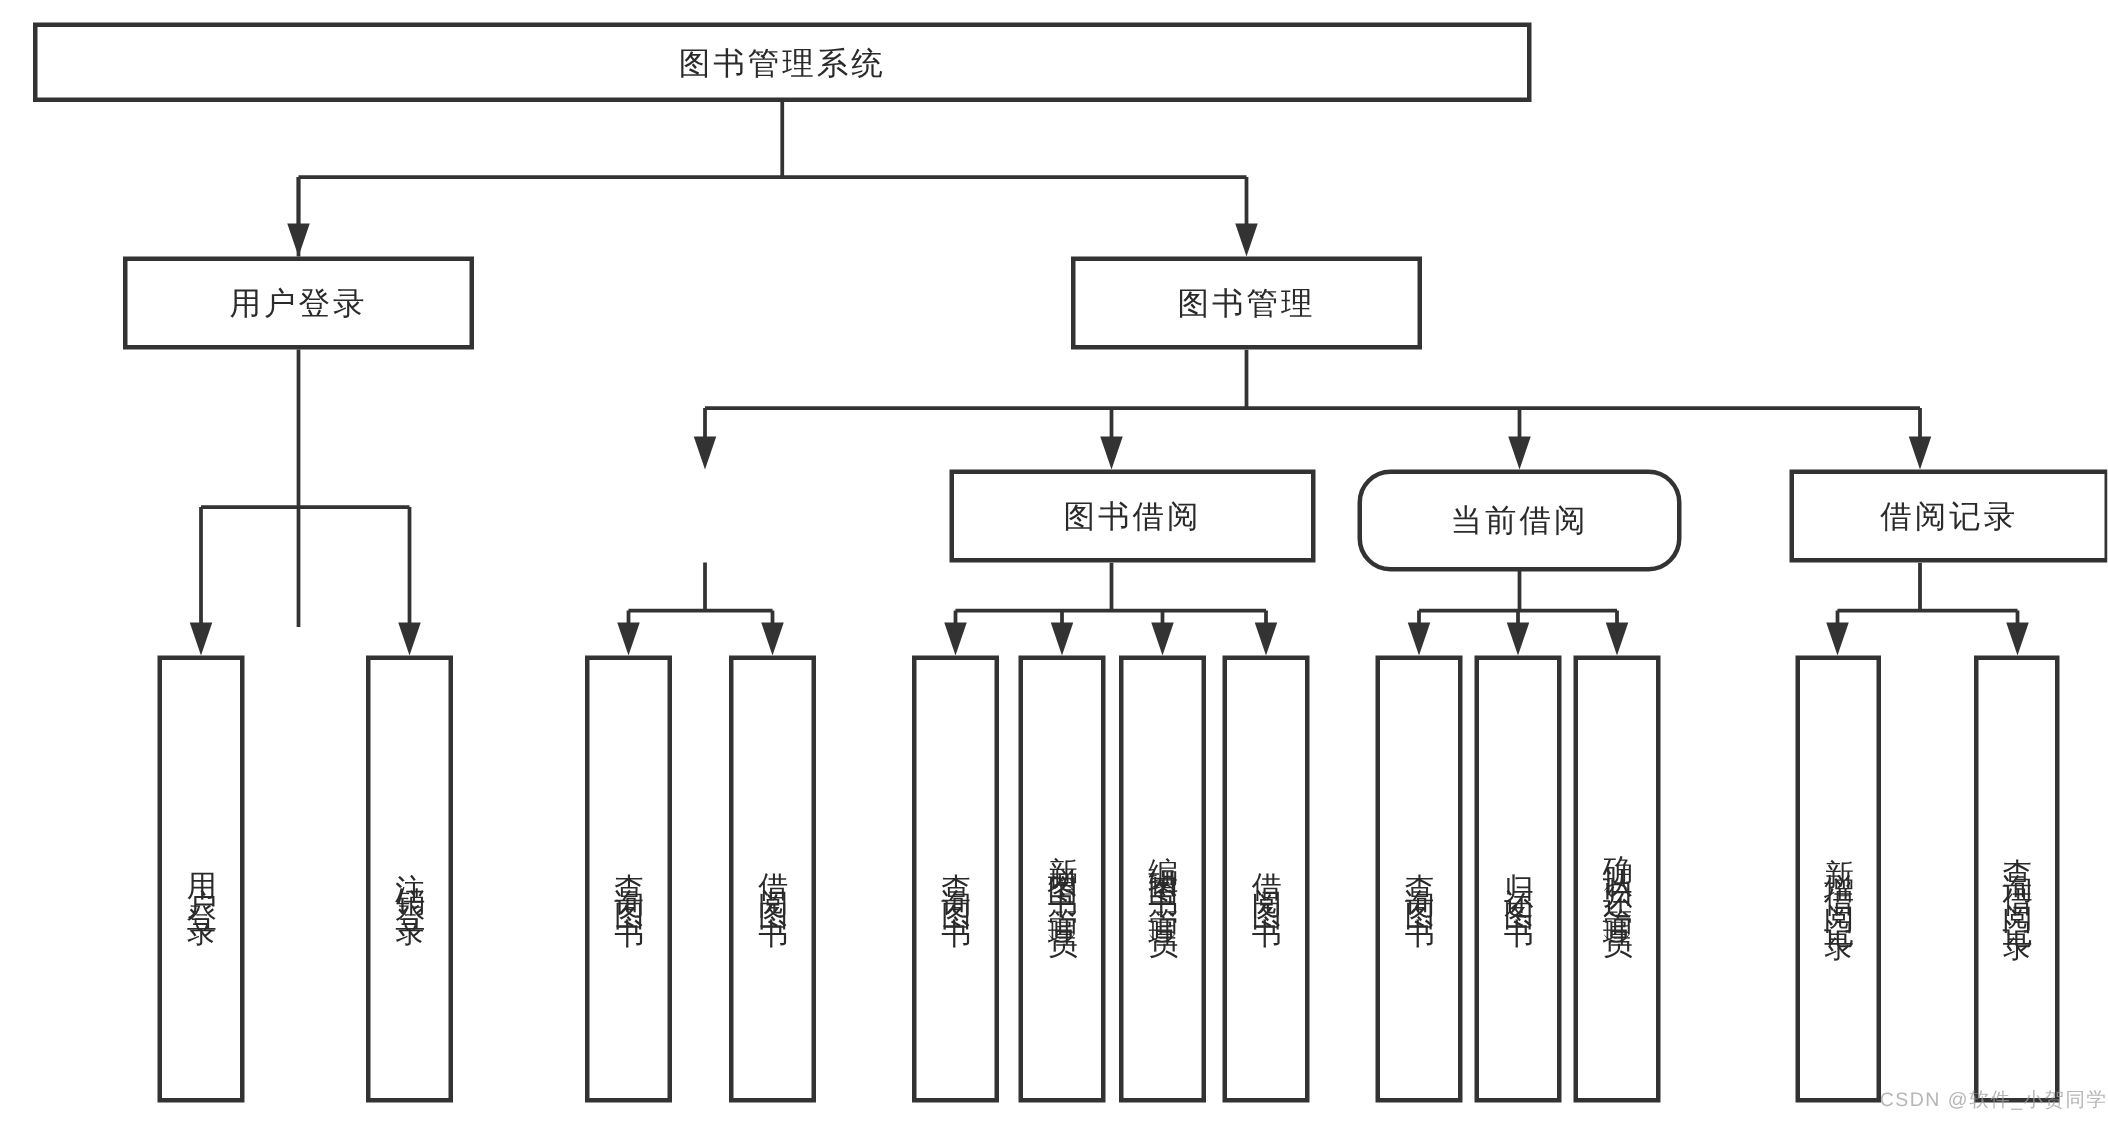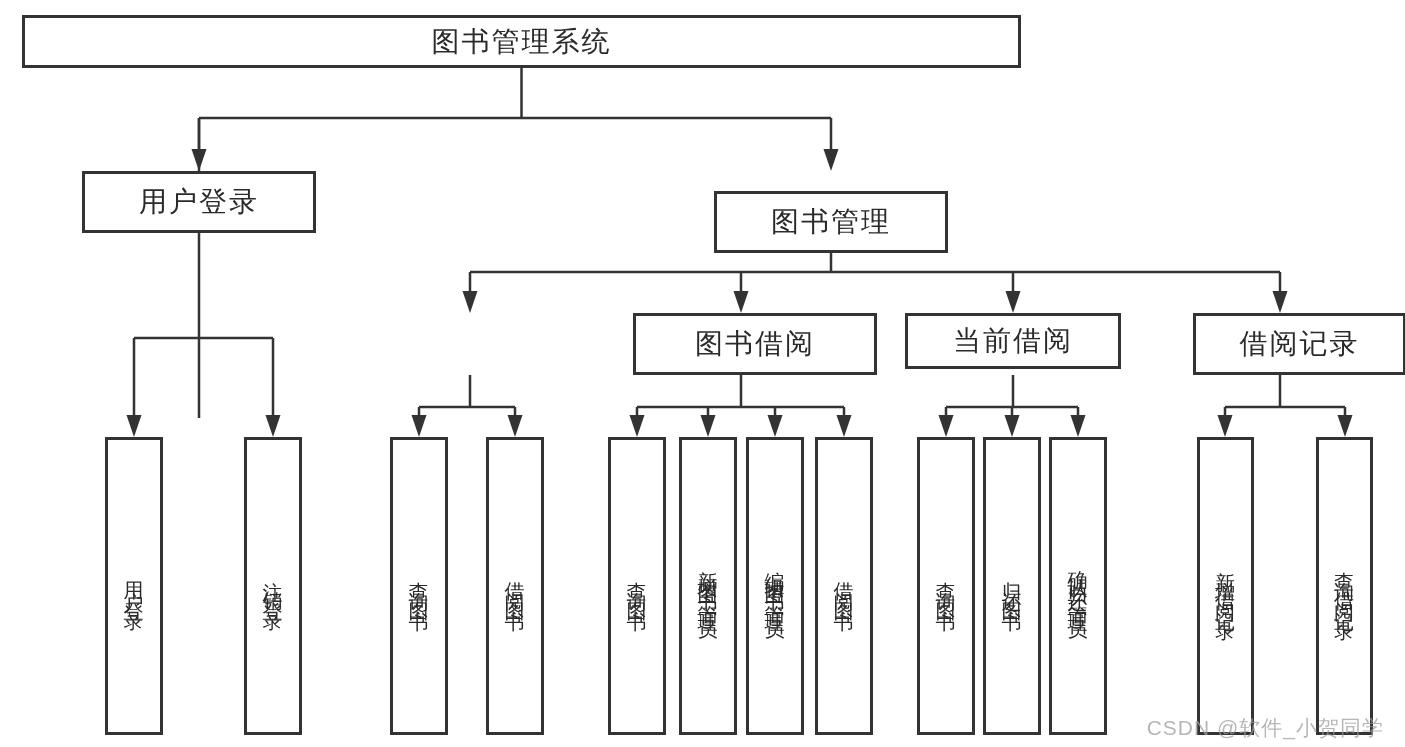--- a/index.html
+++ b/index.html
@@ -19,21 +19,21 @@
   }
   .node {
     position: absolute;
     box-sizing: border-box;
     border: 3px solid #333333;
     background: #ffffff;
     display: flex;
     align-items: center;
     justify-content: center;
     color: #2a2a2a;
-    font-size: 28px;
+    font-size: 21px;
     font-weight: 500;
     letter-spacing: 2px;
     z-index: 2;
     text-align: center;
   }
   .leaf {
     position: absolute;
     box-sizing: border-box;
     border: 3px solid #333333;
     background: #ffffff;
@@ -47,23 +47,23 @@
     text-orientation: mixed;
     letter-spacing: 10px;
     line-height: 1;
     z-index: 2;
     top: 437px;
     height: 298px;
     width: 58px;
   }
   .watermark {
     position: absolute;
-    right: 21px;
+    right: 0;
     bottom: 5px;
-    font-size: 21px;
+    font-size: 13px;
     color: rgba(158, 158, 158, 0.75);
     letter-spacing: 1px;
     z-index: 3;
     white-space: nowrap;
   }
 </style>
 </head>
 <body>
 
 <div class="canvas">
@@ -96,24 +96,24 @@
       <polygon points="1004.5,415 1019.5,415 1012,437"></polygon>
       <polygon points="1070.5,415 1085.5,415 1078,437"></polygon>
       <polygon points="1217.5,415 1232.5,415 1225,437"></polygon>
       <polygon points="1337.5,415 1352.5,415 1345,437"></polygon>
     </g>
   </svg>
 
   <div class="node" style="left:22px; top:15px; width:999px; height:53px;">图书管理系统</div>
 
   <div class="node" style="left:82px; top:171px; width:234px; height:62px;">用户登录</div>
-  <div class="node" style="left:714px; top:171px; width:234px; height:62px;margin-top:20px;">图书管理</div>
+  <div class="node" style="left:714px; top:171px; width:234px; height:62px;">图书管理</div>
 
   <div class="node" style="left:633px; top:313px; width:244px; height:62px;">图书借阅</div>
-  <div class="node" style="left:905px; top:313px; width:216px; height:56px;">当前借阅</div>
+  <div class="node" style="left:905px; top:313px; width:216px; height:68px;border-radius:22px;">当前借阅</div>
   <div class="node" style="left:1173px; top:313px; width:213px; height:62px;margin-left:20px;">借阅记录</div>
 
   <div class="leaf" style="left:105px;">用户登录</div>
   <div class="leaf" style="left:244px;">注销登录</div>
 
   <div class="leaf" style="left:390px;">查询图书</div>
   <div class="leaf" style="left:486px;">借阅图书</div>
 
   <div class="leaf" style="left:608px;">查询图书</div>
   <div class="leaf" style="left:679px; letter-spacing:7px;">新增图书（管理员）</div>

